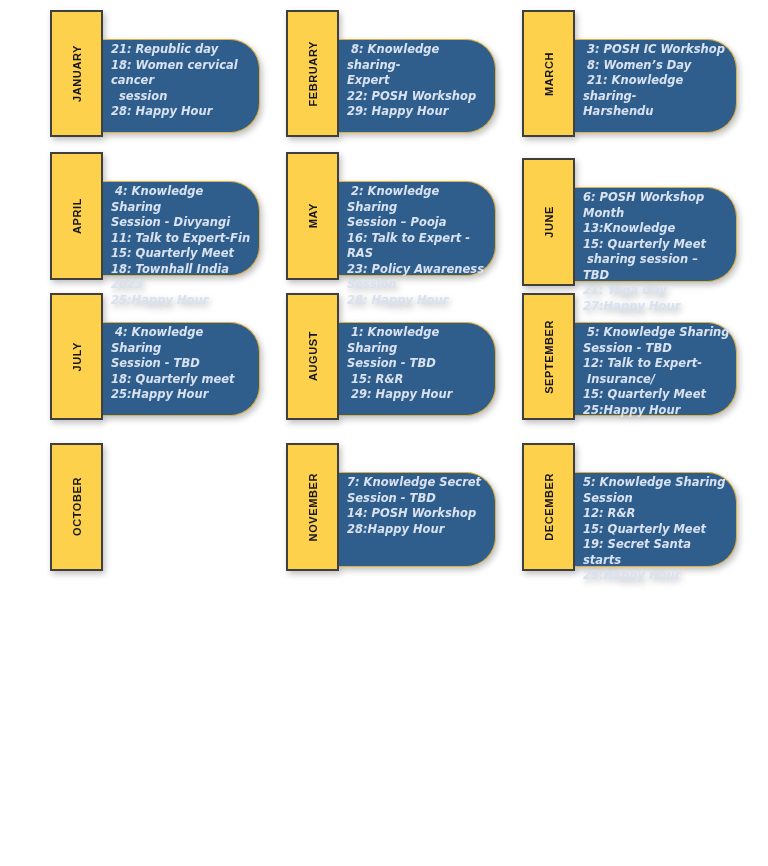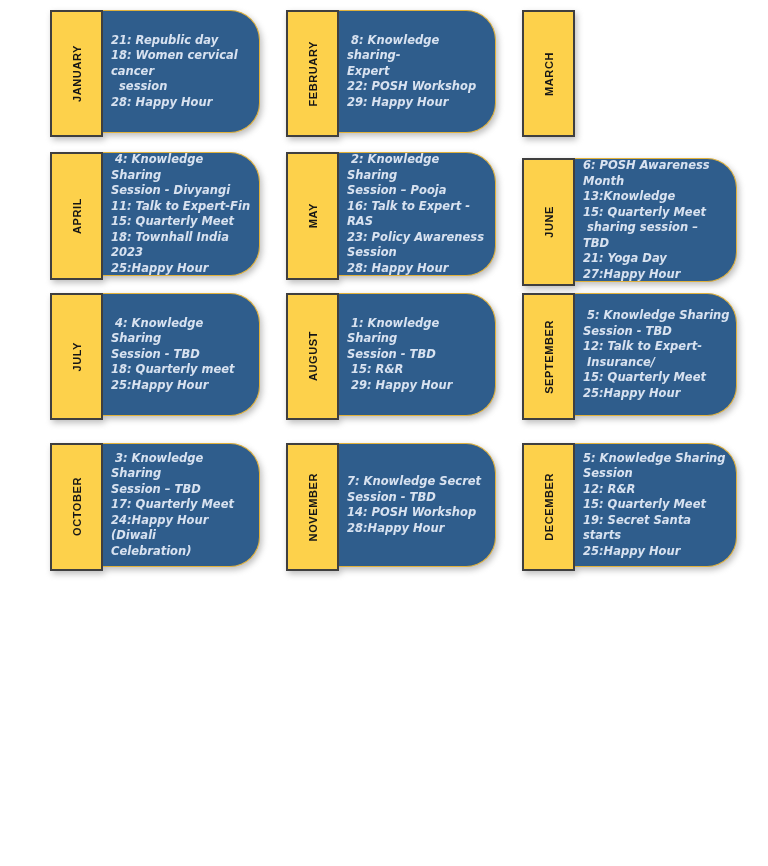--- a/index.html
+++ b/index.html
@@ -55,22 +55,23 @@
   .panel {
     flex: 1;
     background: var(--card-bg, #2F5D8C);
     border: 1.5px solid var(--panel-border, #E0B13C);
     border-left: none;
     border-radius: 0 30px 30px 0;
     box-sizing: border-box;
     margin-left: -1px;
     margin-bottom: 4px;
     display: flex;
-    align-items: center;
+    align-items: flex-start;
     z-index: 1;
+    margin-top: 29px;
   }
   .events {
     padding: 2px 4px 2px 9px;
     font-family: "DejaVu Sans", sans-serif;
     font-style: italic;
     font-weight: bold;
     font-size: 11.5px;
     line-height: 15.5px;
     color: var(--event-text, #D8E2F0);
     white-space: pre-wrap;
@@ -102,20 +103,26 @@
 Expert
 22: POSH Workshop
 29: Happy Hour</div>
     </div>
   </div>
 
   <div class="card" style="grid-area: 1 / 3;">
     <div class="tab">
       <span class="month-label">MARCH</span>
     </div>
+    <div class="panel">
+      <div class="events"> 3: POSH IC Workshop
+ 8: Women’s Day
+ 21: Knowledge sharing-
+Harshendu</div>
+    </div>
   </div>
 
   <div class="card" style="grid-area: 3 / 1;">
     <div class="tab">
       <span class="month-label">APRIL</span>
     </div>
     <div class="panel">
       <div class="events"> 4: Knowledge Sharing
 Session - Divyangi
 11: Talk to Expert-Fin
@@ -137,21 +144,21 @@
 Session
 28: Happy Hour</div>
     </div>
   </div>
 
   <div class="card offset-down" style="grid-area: 3 / 3;">
     <div class="tab">
       <span class="month-label">JUNE</span>
     </div>
     <div class="panel">
-      <div class="events">6: POSH Awareness
+      <div class="events">6: POSH Workshop
 Month
 13:Knowledge
 15: Quarterly Meet
  sharing session –
 TBD
 21: Yoga Day
 27:Happy Hour</div>
     </div>
   </div>
 
@@ -190,27 +197,20 @@
  Insurance/
 15: Quarterly Meet
 25:Happy Hour</div>
     </div>
   </div>
 
   <div class="card" style="grid-area: 7 / 1;">
     <div class="tab">
       <span class="month-label">OCTOBER</span>
     </div>
-    <div class="panel">
-      <div class="events"> 3: Knowledge Sharing
-Session – TBD
-17: Quarterly Meet
-24:Happy Hour (Diwali
-Celebration)</div>
-    </div>
   </div>
 
   <div class="card" style="grid-area: 7 / 2;">
     <div class="tab">
       <span class="month-label">NOVEMBER</span>
     </div>
     <div class="panel">
       <div class="events">7: Knowledge Secret
 Session - TBD
 14: POSH Workshop

